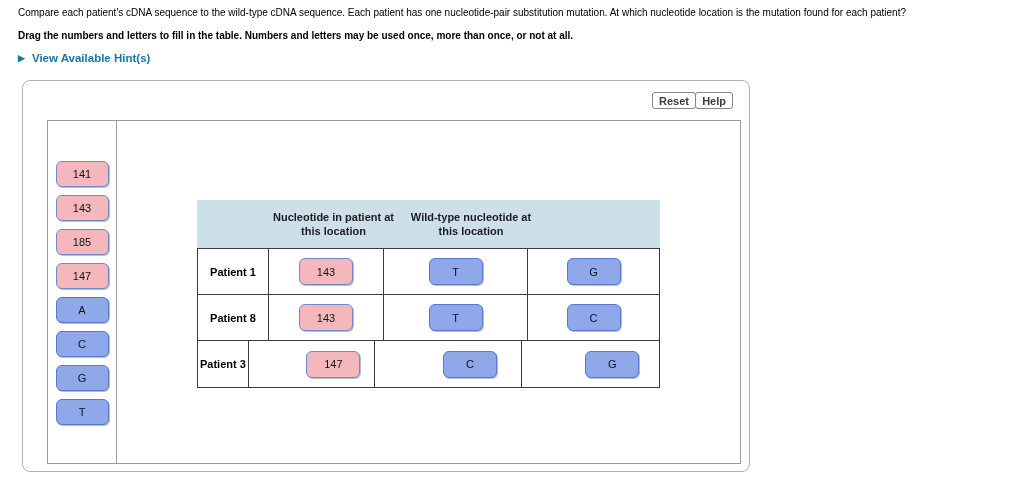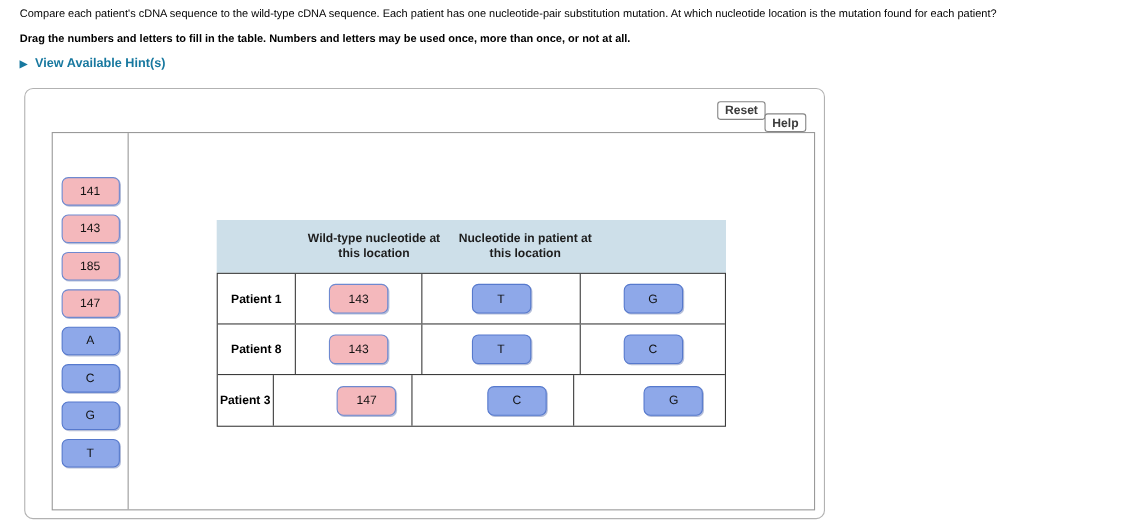--- a/index.html
+++ b/index.html
@@ -25,21 +25,21 @@
     position: absolute; left: 22px; top: 80px; width: 728px; height: 392px;
     background: #fff; border: 1px solid #b2b2b2; border-radius: 8px; padding-left: 12px;
   }
   .btn {
     position: absolute; top: 11px; height: 17px;
     background: #fff; border: 1px solid #858585; border-radius: 3px;
     font-family: "Liberation Sans", sans-serif; font-size: 11px; font-weight: 700;
     color: #3c3c3c; padding: 0 6px; line-height: 14px; cursor: pointer;
   }
   .btn-reset { right: 53px; }
-  .btn-help  { right: 16px; margin-top: 11px; }
+  .btn-help  { right: 16px; }
 
   
   .workarea {
     position: absolute; left: 24px; top: 39px; width: 694px; height: 344px;
     border: 1px solid #9a9a9a; display: flex;
   }
   .tray {
     width: 69px; height: 100%; border-right: 1px solid #9a9a9a;
     display: flex; flex-direction: column; align-items: center;
   }
@@ -113,25 +113,25 @@
       <div class="chip chip-blue">T</div>
     </div>
 
     <div class="dropzone">
       <div class="qtable">
 
         <div class="thead">
           <div class="hcell c1">
               <span></span>
             </div>
+          <div class="hcell c4">
+              <span>Nucleotide in patient at this location</span>
+            </div>
           <div class="hcell c3">
               <span>Wild-type nucleotide at this location</span>
-            </div>
-          <div class="hcell c4">
-              <span>Nucleotide in patient at this location</span>
             </div>
         </div>
 
         <div class="tbody">
           <div class="trow">
             <div class="tcell c1 patient-cell">Patient 1</div>
             <div class="tcell c2">
               <div class="chip chip-pink">143</div>
             </div>
             <div class="tcell c3">

